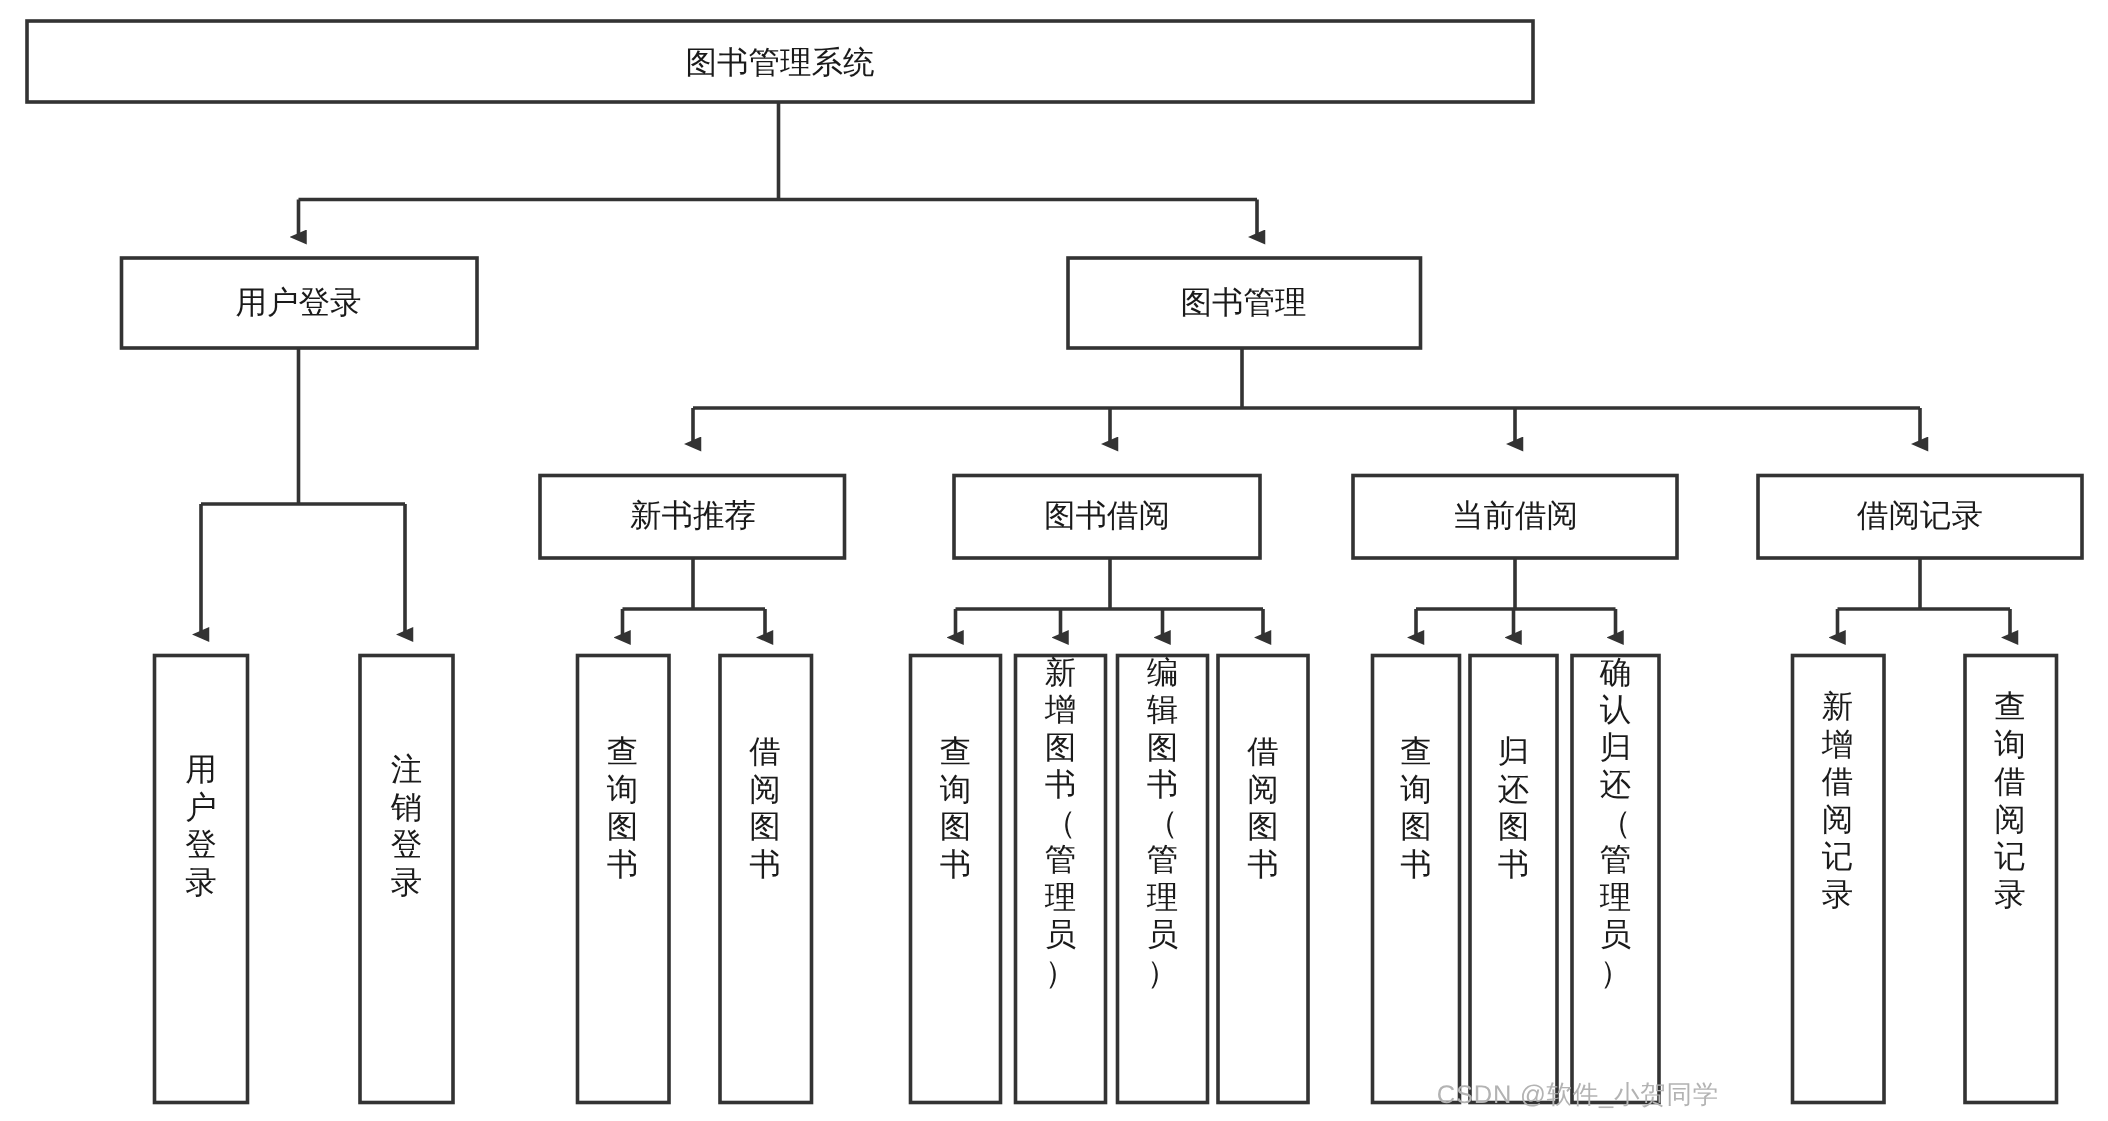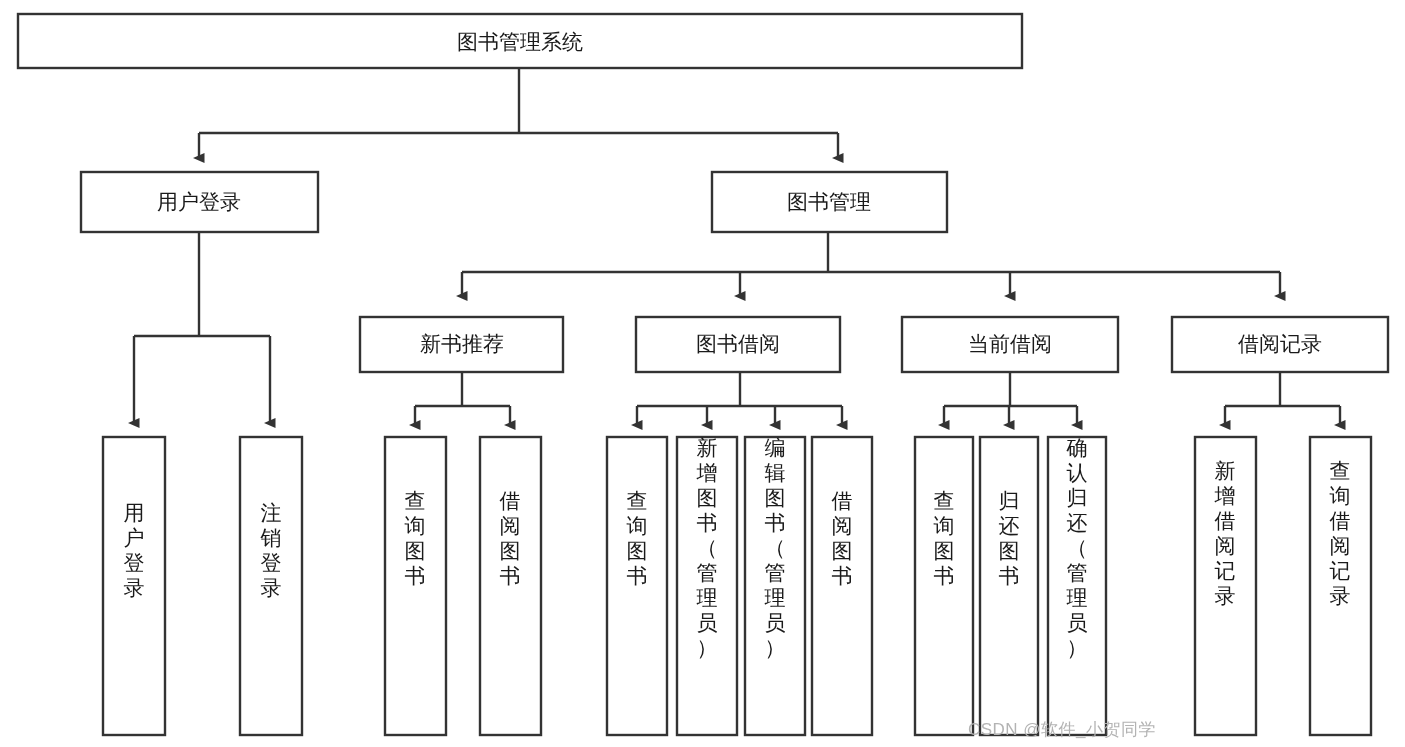--- a/index.html
+++ b/index.html
@@ -49,21 +49,21 @@
     stroke: #333333;
     stroke-width: 2.4;
     fill: none;
   }
   .arrow-head {
     fill: #333333;
     stroke: none;
   }
   .watermark-text {
     position: absolute;
-    right: 8px;
+    right: 18px;
     bottom: 6px;
     font-family: "Liberation Sans", "DejaVu Sans", sans-serif;
     font-size: 17px;
     color: #b3b3b3;
     letter-spacing: 0.5px;
     white-space: nowrap;
   }
 </style>
 </head>
 <body>

